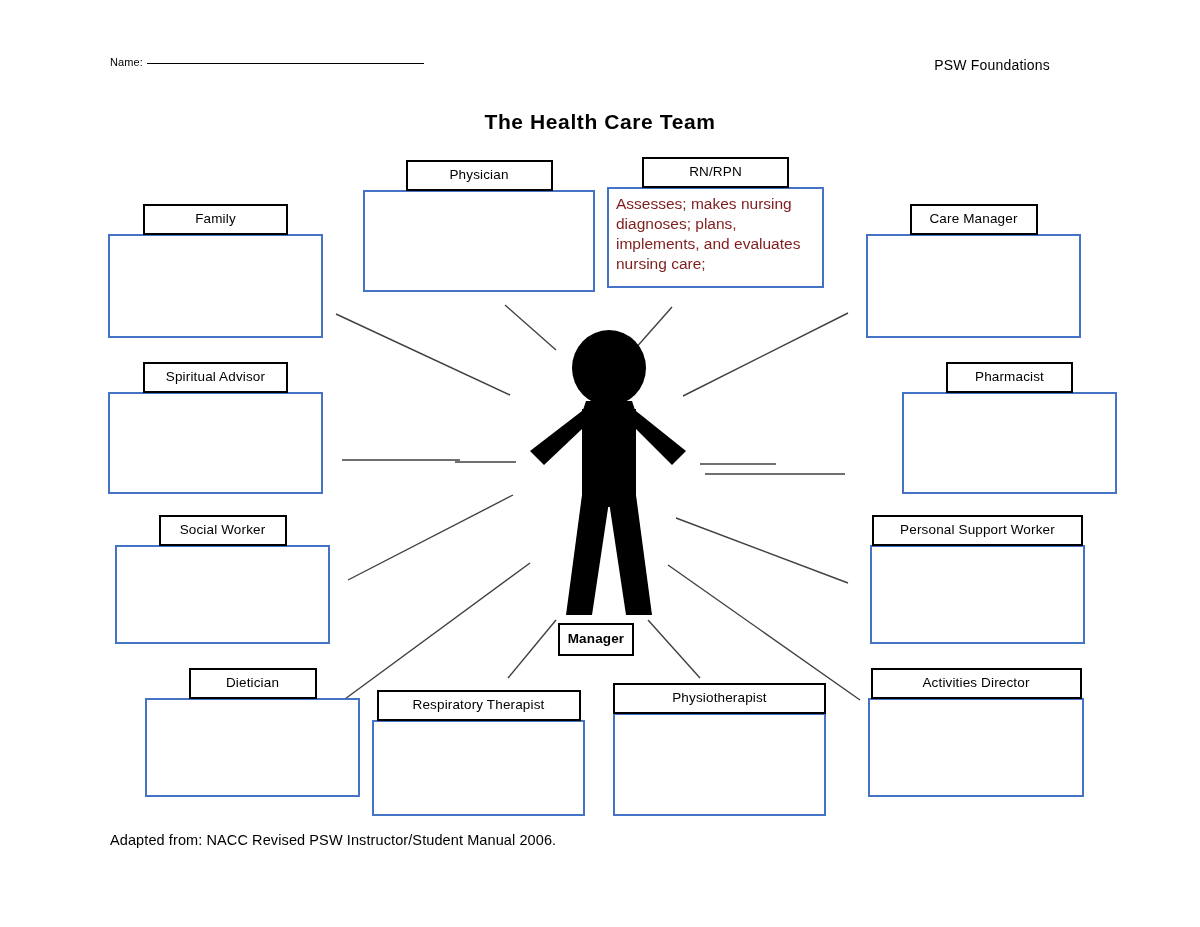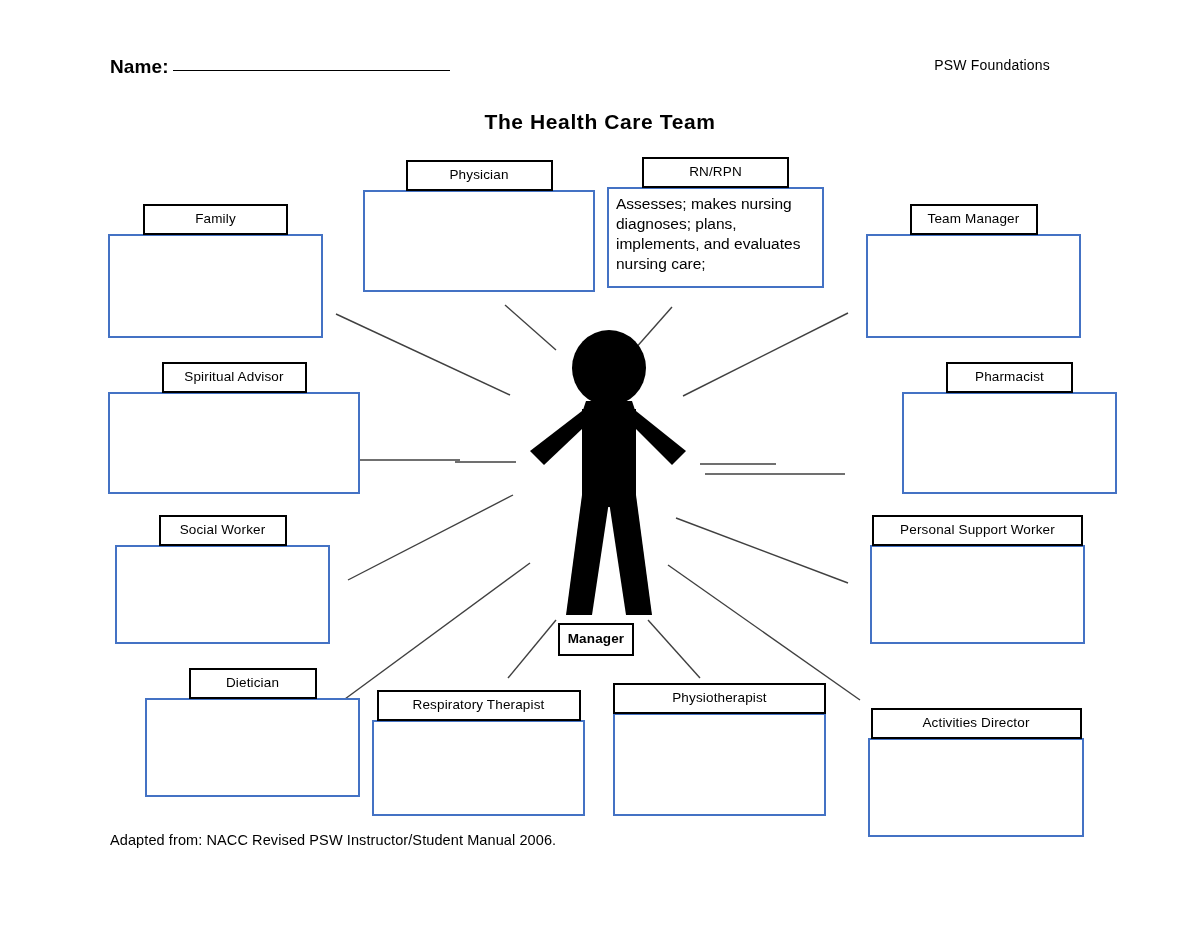--- a/index.html
+++ b/index.html
@@ -18,22 +18,22 @@
     height: 927px;
     background: #ffffff;
     overflow: hidden;
   }
 
   
   .hdr-name {
     position: absolute;
     left: 110px;
     top: 56px;
-    font-size: 19px;
-    font-weight: bold;
+    font-size: 11px;
+    font-weight: normal;
     letter-spacing: .1px;
     white-space: nowrap;
   }
   .hdr-name .rule {
     display: inline-block;
     width: 277px;
     border-bottom: 1.6px solid #000;
     margin-left: 4px;
     vertical-align: 2px;
   }
@@ -108,21 +108,21 @@
     border: 2.1px solid #4472C4;
     background: #ffffff;
     position: relative;
     z-index: 2;
   }
   .node-box .node-text {
     display: block;
     padding: 5px 7px 0 7px;
     font-size: 15.5px;
     line-height: 1.30;
-    color: #000000;
+    color: #7f1d1d;
     text-align: left;
   }
   .label-wrap {
     display: flex;
     justify-content: center;
   }
 </style>
 </head>
 <body>
 
@@ -201,28 +201,28 @@
     <div class="label-wrap">
       <div class="node-label" style="width:145px;">Family</div>
     </div>
     <div class="node-box" style="height:104px; margin-top:-1px;">
       <span class="node-text"></span>
     </div>
   </div>
 
   <div class="node" style="left:866px; top:204px; width:215px;">
     <div class="label-wrap">
-      <div class="node-label" style="width:128px;">Team Manager</div>
+      <div class="node-label" style="width:128px;">Care Manager</div>
     </div>
     <div class="node-box" style="height:104px; margin-top:-1px;">
       <span class="node-text"></span>
     </div>
   </div>
 
-  <div class="node" style="left:108px; top:362px; width:252px;">
+  <div class="node" style="left:108px; top:362px; width:215px;">
     <div class="label-wrap">
       <div class="node-label" style="width:145px;">Spiritual Advisor</div>
     </div>
     <div class="node-box" style="height:102px; margin-top:-1px;">
       <span class="node-text"></span>
     </div>
   </div>
 
   <div class="node" style="left:866px; top:362px; width:215px;padding-left:36px;">
     <div class="label-wrap">
@@ -273,21 +273,21 @@
     <div class="label-wrap">
       <div class="node-label" style="width:216px;">Physiotherapist</div>
     </div>
     <div class="node-box" style="height:103px; margin-top:-1px;">
       <span class="node-text"></span>
     </div>
   </div>
 
   <div class="node" style="left:868px; top:668px; width:216px;">
     <div class="label-wrap">
-      <div class="node-label" style="width:211px;margin-top:40px;">Activities Director</div>
+      <div class="node-label" style="width:211px;">Activities Director</div>
     </div>
     <div class="node-box" style="height:99px; margin-top:-1px;">
       <span class="node-text"></span>
     </div>
   </div>
 
   <div class="node" style="left:558px; top:623px; width:76px;">
     <div class="node-label bold" style="width:76px; padding:7px 4px;">Manager</div>
   </div>
 

